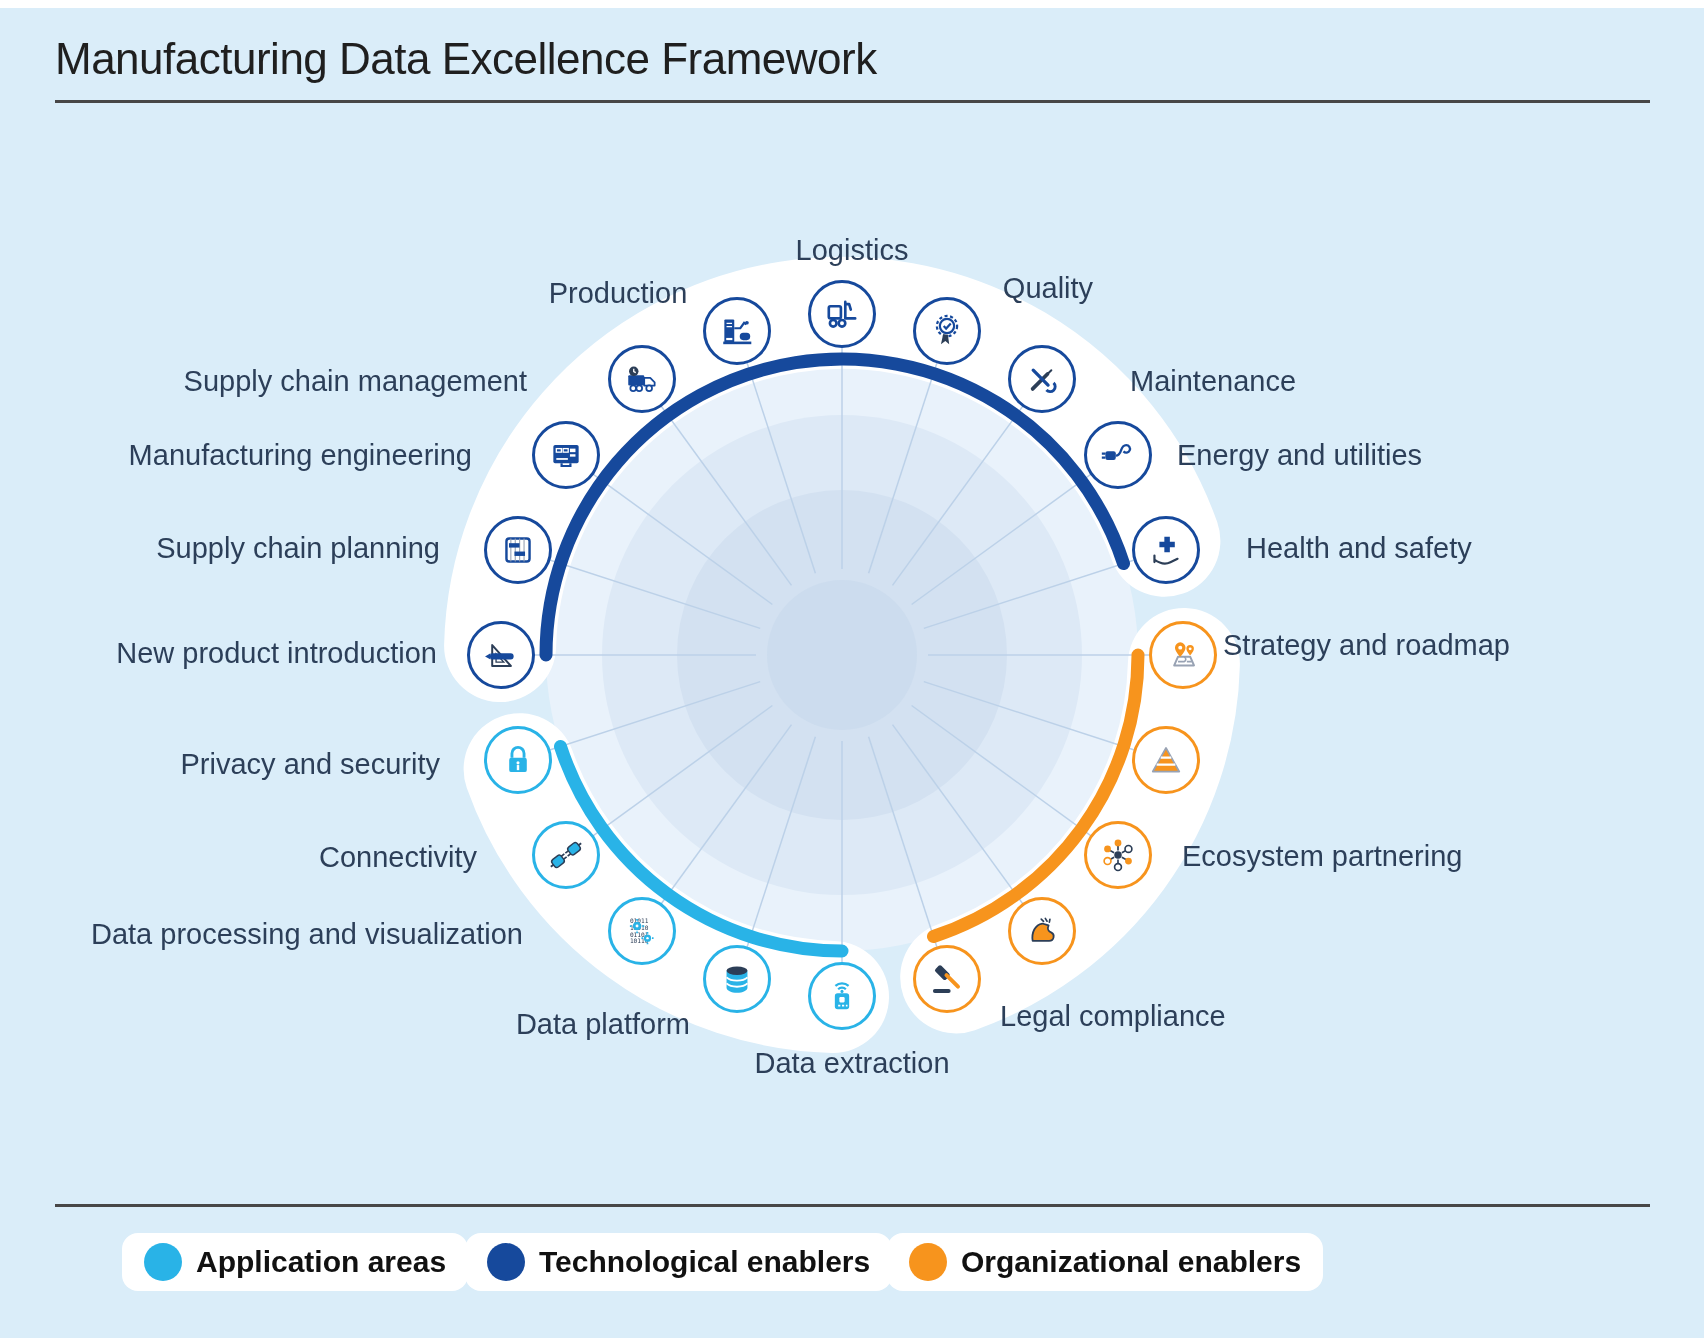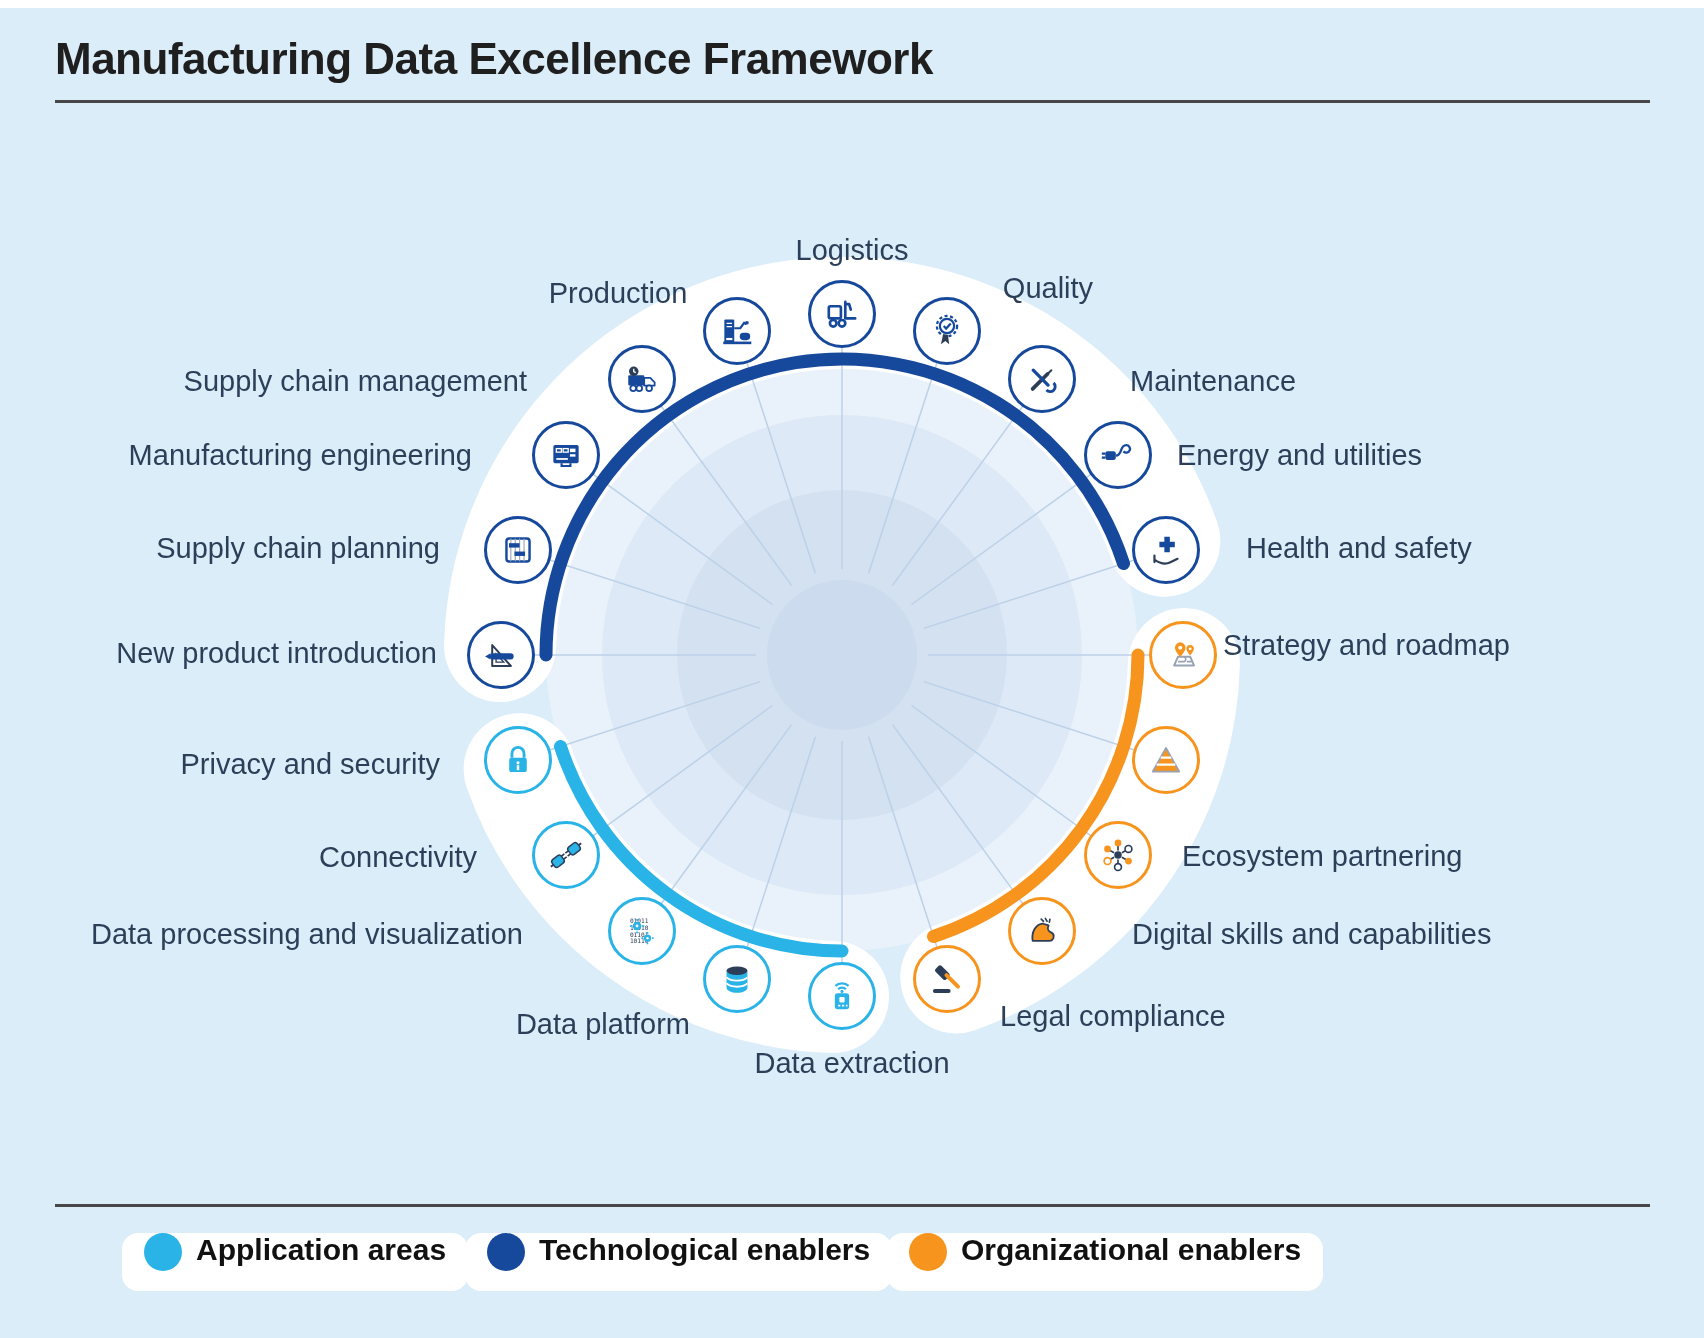--- a/index.html
+++ b/index.html
@@ -3,21 +3,21 @@
 <meta charset="utf-8">
 <style>
   html,body{margin:0;padding:0;}
   body{
     width:1704px;height:1338px;position:relative;overflow:hidden;
     background:#daedf9;font-family:"Liberation Sans",sans-serif;
   }
   .top-strip{position:absolute;left:0;top:0;width:1704px;height:8px;background:#ffffff;}
   .page-title{
     position:absolute;left:55px;top:34px;margin:0;
-    font-size:44px;font-weight:bold;color:#1f1f1f;letter-spacing:-0.5px;
+    font-size:44px;font-weight:normal;color:#1f1f1f;letter-spacing:-0.5px;
   }
   .title-rule{position:absolute;left:55px;top:100px;width:1595px;height:3px;background:#474747;}
   .bottom-rule{position:absolute;left:55px;top:1204px;width:1595px;height:3px;background:#474747;}
   #wheel{position:absolute;left:0;top:0;width:1704px;height:1026px;}
   #wheel-svg{position:absolute;left:0;top:0;}
   .node{
     position:absolute;width:68px;height:68px;border-radius:50%;
     background:#ffffff;box-sizing:border-box;border:3.2px solid #16499c;
     display:flex;align-items:center;justify-content:center;
     transform:translate(-50%,-50%);
@@ -25,21 +25,21 @@
   .node svg{display:block;}
   .spoke-label{
     position:absolute;font-size:29px;color:#2c3f59;white-space:nowrap;line-height:1;
   }
   .al-c{transform:translate(-50%,-50%);}
   .al-l{transform:translate(0,-50%);}
   .al-r{transform:translate(-100%,-50%);}
   .legend{position:absolute;left:0;top:0;width:1704px;height:0;}
   .legend-pill{
     position:absolute;top:1233px;height:58px;border-radius:16px;background:#ffffff;
-    display:inline-flex;gap:14px;padding:0 22px;box-sizing:border-box;
+    display:inline-flex;align-items:center;gap:14px;padding:0 22px;box-sizing:border-box;
   }
   .legend-dot{width:38px;height:38px;border-radius:50%;background:#999;flex:0 0 auto;}
   .legend-label{font-size:30px;font-weight:bold;color:#111111;white-space:nowrap;}
 </style>
 </head>
 <body>
 
 <div class="top-strip"></div>
 
 <h1 class="page-title">Manufacturing Data Excellence Framework</h1>
@@ -157,21 +157,20 @@
         <circle cx="10.5" cy="14.5" r="3.1" fill="#f7941d"></circle>
       </svg>
     </div>
     <div class="spoke-label al-l" style="left: 1182px; top: 856px;">Ecosystem partnering</div>
     <div class="node" style="left: 1042px; top: 931px; border-color: rgb(247, 148, 29);">
       <svg width="44" height="44" viewBox="0 0 40 40">
         <path d="M11.5 29 c-1.2 -7.5 2.2 -14.8 8.8 -15.8 l5.7 1.6 c-1.6 3.6 -0.4 5.2 2.6 6.7 c3.2 1.6 2.6 7.5 -2.1 7.5 z" fill="#f7941d" stroke="#2c3e57" stroke-width="1.6" stroke-linejoin="round"></path>
     <path d="M23 8.5 l1.6 2.6 M27.2 9.3 l-0.5 2.6 M19.3 9.2 l2.1 2.1" stroke="#2c3e57" stroke-width="1.5" stroke-linecap="round"></path>
       </svg>
     </div>
-    <div class="spoke-label al-l" style="left: 1132px; top: 934px;">Digital skills and capabilities</div>
     <div class="node" style="left: 947px; top: 979px; border-color: rgb(247, 148, 29);">
       <svg width="44" height="44" viewBox="0 0 40 40">
         <rect x="12" y="7.5" width="7.5" height="13.5" rx="1.8" transform="rotate(-45 15.7 14.2)" fill="#2c3e57"></rect>
     <path d="M19.5 16.5 L30 27" stroke="#f7941d" stroke-width="3.6" stroke-linecap="round"></path>
     <path d="M9 31 H21.5" stroke="#2c3e57" stroke-width="3.6" stroke-linecap="round"></path>
       </svg>
     </div>
     <div class="spoke-label al-l" style="left: 1000px; top: 1016px;">Legal compliance</div>
     <div class="node" style="left: 842px; top: 996px; border-color: rgb(41, 179, 231);">
       <svg width="44" height="44" viewBox="0 0 40 40">

